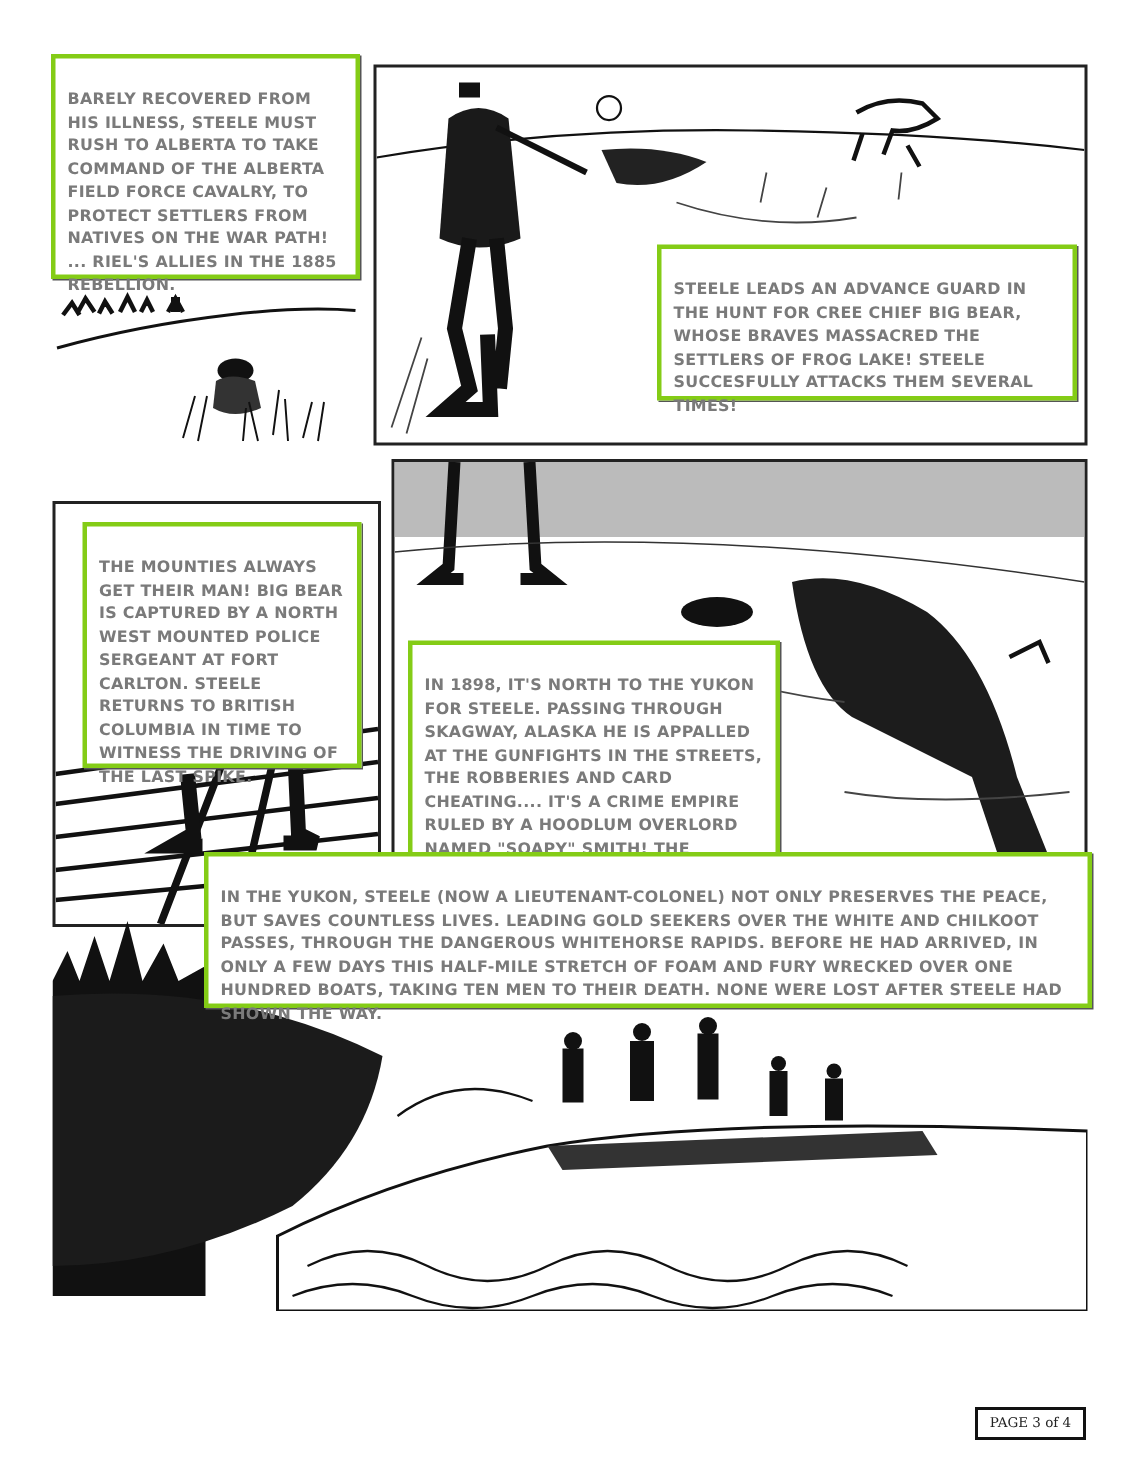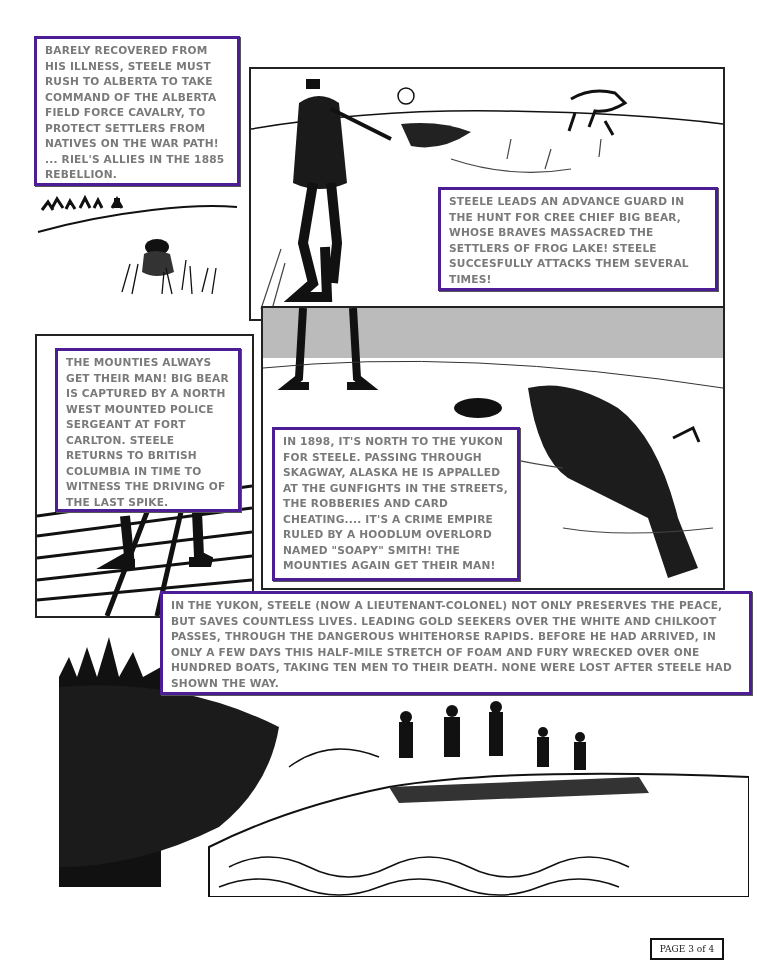--- a/index.html
+++ b/index.html
@@ -1,24 +1,24 @@
 <!DOCTYPE html>
 <html><head>
 <meta charset="utf-8">
 <style>
   html, body { margin:0; padding:0; background:#fff; }
   body { width:758px; height:980px; position:relative; overflow:hidden; font-family:"DejaVu Sans", sans-serif; }
   .panel { position:absolute; border:2px solid #222; background:#fff; overflow:hidden; }
   .art { position:absolute; inset:0; }
   .caption {
-    position:absolute; background:#fff; border:3px solid #4c1d95;
+    position:absolute; background:#fff; border:3px solid #84cc16;
     box-shadow: 1px 1px 0 #555;
     color:#7a7a7a; font-family:"DejaVu Sans", sans-serif; font-weight:bold;
     font-size:10.6px; line-height:15.5px; letter-spacing:0.2px;
-    padding:4px 8px; box-sizing:border-box; text-transform:uppercase; white-space:pre-line;
+    padding:20px 8px; box-sizing:border-box; text-transform:uppercase; white-space:pre-line;
   }
   .pagebox {
     position:absolute; left:650px; top:922px; width:74px; height:22px;
     border:2px solid #111; box-sizing:border-box; font-family:"DejaVu Serif", serif;
     font-size:9px; color:#222; display:flex; align-items:center; justify-content:center;margin-top:16px;
   }
 </style>
 </head>
 <body>
 
@@ -27,21 +27,21 @@
     <path d="M6 200 Q60 185 120 178 Q170 172 205 175" stroke="#111" stroke-width="2" fill="none"></path>
     <path d="M10 178 l6 -8 l5 8 M20 176 l5 -9 l6 9 M34 177 l4 -8 l5 8 M48 176 l5 -10 l5 10 M62 176 l4 -8 l4 8 M80 176 l5 -9 l5 9" stroke="#111" stroke-width="3" fill="none"></path>
     <rect x="82" y="166" width="6" height="10" fill="#111"></rect>
     <ellipse cx="125" cy="215" rx="12" ry="8" fill="#111"></ellipse>
     <path d="M112 222 q10 -6 26 0 l4 18 q-18 8 -32 0z" fill="#333"></path>
     <path d="M90 260 l8 -28 M100 262 l6 -30 M150 258 l4 -30 M160 262 l-2 -28 M170 260 l6 -24 M180 262 l4 -26 M140 262 l-6 -26 M130 262 l2 -22" stroke="#111" stroke-width="1.3"></path>
   </svg>
   <div class="caption" style="left:2px;top:4px;width:206px;height:150px;">BARELY RECOVERED FROM HIS ILLNESS, STEELE MUST RUSH TO ALBERTA TO TAKE COMMAND OF THE ALBERTA FIELD FORCE CAVALRY, TO PROTECT SETTLERS FROM NATIVES ON THE WAR PATH! ... RIEL'S ALLIES IN THE 1885 REBELLION.</div>
 </div>
 
-<div class="panel" style="left:249px;top:43px;width:472px;height:250px;margin-top:24px;">
+<div class="panel" style="left:249px;top:43px;width:472px;height:250px;">
   <svg class="art" width="472" height="250" viewBox="0 0 472 250">
     <path d="M0 60 Q120 40 250 42 Q380 44 472 55" stroke="#111" stroke-width="1.5" fill="none"></path>
     <circle cx="155" cy="27" r="8" fill="none" stroke="#111" stroke-width="1.5"></circle>
     <path d="M320 30 q20 -12 44 -6 l10 10 q-16 10 -30 8 l-6 16 m-14 -14 l-6 18 m36 -10 l8 14" stroke="#111" stroke-width="3" fill="none"></path>
     <path d="M150 55 q40 -4 70 8 q-30 20 -60 14z" fill="#222"></path>
     <rect x="55" y="10" width="14" height="10" fill="#111"></rect>
     <path d="M48 34 q20 -14 40 0 l8 80 q-28 12 -54 0z" fill="#1a1a1a"></path>
     <path d="M62 114 l-10 60 l10 40 l-16 14 l30 0 l-2 -50 M80 114 l6 60 l-4 40" stroke="#111" stroke-width="10" fill="none"></path>
     <path d="M80 40 l60 30" stroke="#111" stroke-width="4"></path>
     <path d="M10 240 l20 -60 M20 244 l14 -50 M200 90 q60 20 120 10 M260 70 l-4 20 M300 80 l-6 20 M350 70 l-2 18" stroke="#444" stroke-width="1.2" fill="none"></path>
@@ -70,21 +70,21 @@
     <path d="M40 0 l-4 70 l-10 8 l20 0 M90 0 l4 70 l10 8 l-20 0" stroke="#111" stroke-width="8" fill="none"></path>
     <path d="M0 60 Q200 40 460 80" stroke="#333" stroke-width="1" fill="none"></path>
     <ellipse cx="215" cy="100" rx="24" ry="10" fill="#111"></ellipse>
     <path d="M265 80 q40 -10 90 20 q40 30 60 110 l20 50 l-30 10 l-20 -60 q-40 -20 -80 -40 q-30 -20 -40 -90z" fill="#1c1c1c"></path>
     <path d="M410 130 l20 -10 l6 14" stroke="#111" stroke-width="3" fill="none"></path>
     <path d="M160 120 q60 30 140 40 M300 220 q60 10 150 0" stroke="#444" stroke-width="1.2" fill="none"></path>
   </svg>
   <div class="caption" style="left:9px;top:119px;width:248px;height:154px;">IN 1898, IT'S NORTH TO THE YUKON FOR STEELE. PASSING THROUGH SKAGWAY, ALASKA HE IS APPALLED AT THE GUNFIGHTS IN THE STREETS, THE ROBBERIES AND CARD CHEATING.... IT'S A CRIME EMPIRE RULED BY A HOODLUM OVERLORD NAMED "SOAPY" SMITH! THE MOUNTIES AGAIN GET THEIR MAN!</div>
 </div>
 
-<div style="position:absolute;left:35px;top:587px;width:690px;height:310px;margin-left:24px;">
+<div style="position:absolute;left:35px;top:564px;width:690px;height:310px;">
   <svg class="art" width="690" height="310" viewBox="0 0 690 310">
     <path d="M0 90 l10 -20 l8 20 l10 -30 l10 30 l12 -40 l10 40 l14 -25 l10 25 l18 -10 v220 h-102z" fill="#111"></path>
     <path d="M0 100 q120 -10 220 40 q-10 60 -60 100 q-80 40 -160 40z" fill="#1b1b1b"></path>
     <path d="M150 260 q80 -40 180 -60 q120 -20 360 -10 v120 h-540z" fill="#fff" stroke="#111" stroke-width="2"></path>
     <g stroke="#111" stroke-width="1.5" fill="none">
       <path d="M170 280 q40 -20 80 0 q40 20 80 0 q40 -20 80 0 q40 20 80 0 q40 -20 80 0"></path>
       <path d="M160 300 q40 -16 80 0 q40 16 80 0 q40 -16 80 0 q40 16 80 0 q40 -16 80 0"></path>
       <path d="M230 180 q40 -30 90 -10"></path>
     </g>
     <path d="M330 200 l250 -10 l10 16 l-250 10z" fill="#333"></path>

